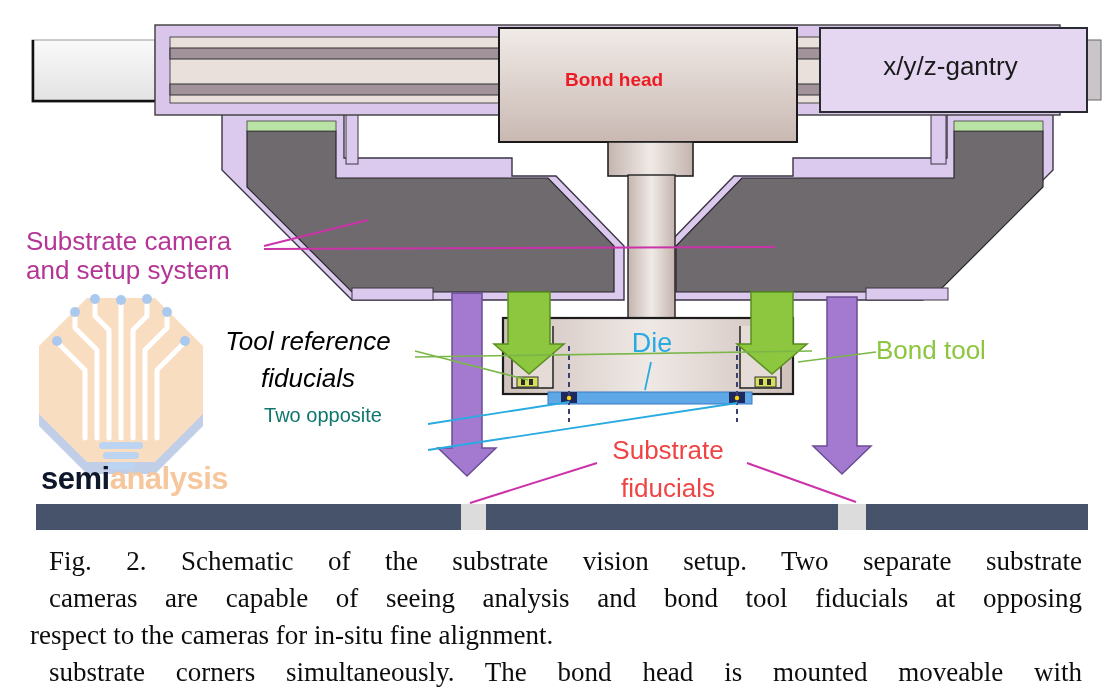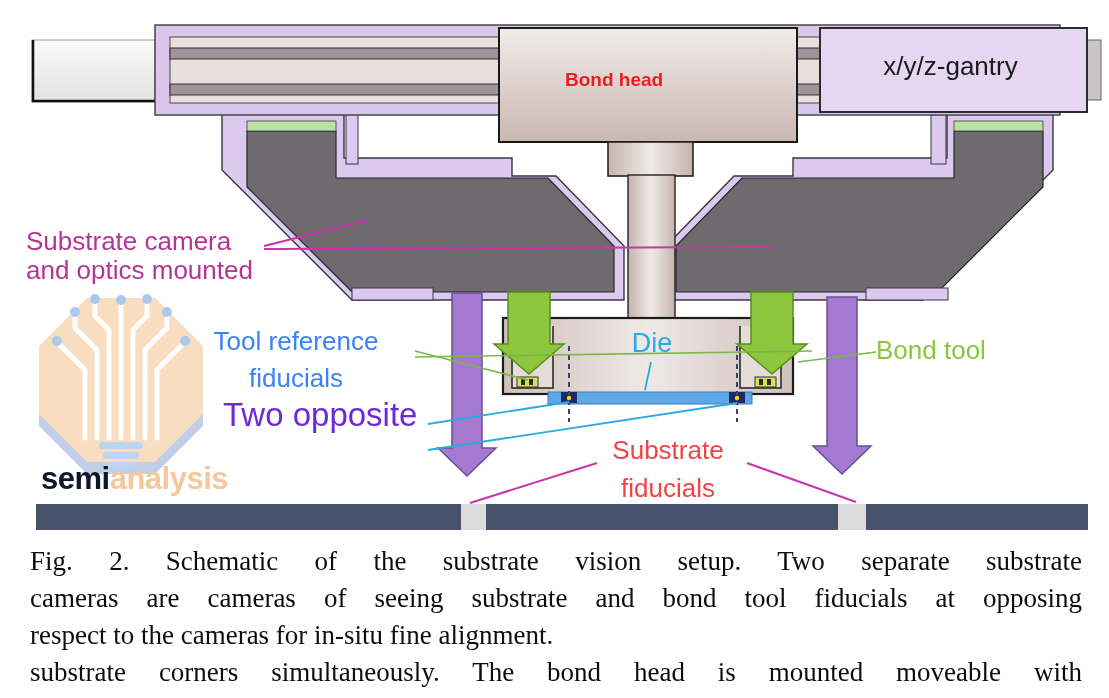--- a/index.html
+++ b/index.html
@@ -5,32 +5,32 @@
   html,body{margin:0;padding:0;background:#ffffff;}
   .page{position:relative;width:1109px;height:698px;background:#ffffff;overflow:hidden;
         font-family:"Liberation Sans",sans-serif;}
   .fig{position:absolute;left:0;top:0;width:1109px;height:540px;}
   .fig svg{position:absolute;left:0;top:0;}
   .lbl{position:absolute;font-family:"Liberation Sans",sans-serif;line-height:1.0;}
   .lbl .ln{display:block;}
   .bond-head-lbl{left:565px;top:70px;width:170px;text-align:left;font-size:19px;color:#ed1c24;font-weight:bold;}
   .gantry-lbl{left:848px;top:53px;width:205px;text-align:center;font-size:26px;color:#1a1a1a;}
   .subcam-lbl{left:26px;top:227px;font-size:26px;color:#b53597;line-height:29px;}
-  .toolref-lbl{left:196px;top:323px;width:200px;text-align:center;font-size:26px;color:#3b82f6;line-height:37px;}
-  .diefid-lbl{left:223px;top:400px;width:200px;text-align:left;font-size:33px;color:#6d28d9;line-height:30px;}
+  .toolref-lbl{left:208px;top:323px;width:200px;text-align:center;font-size:26px;color:#000000;line-height:37px;font-style:italic;}
+  .diefid-lbl{left:223px;top:400px;width:200px;text-align:center;font-size:20px;color:#0f766e;line-height:30px;}
   .die-lbl{left:623px;top:330px;width:58px;text-align:center;font-size:27px;color:#29abe2;}
   .bondtool-lbl{left:876px;top:337px;font-size:26px;color:#8cc63f;}
   .subfid-lbl{left:568px;top:431px;width:200px;text-align:center;font-size:26px;color:#ef4444;line-height:38px;}
   .wordmark{left:41px;top:463px;font-size:31px;font-weight:bold;letter-spacing:-0.5px;}
   .wordmark .semi{color:#0f172a;}
   .wordmark .analysis{color:#f6c79d;}
   .caption{position:absolute;left:30px;top:543px;width:1052px;
            font-family:"Liberation Serif",serif;font-size:27px;color:#0d0d0d;}
   .caption .cline{display:block;line-height:37px;white-space:normal;}
-  .caption .just{text-align:justify;text-align-last:justify;}
+  .caption .just{text-align:justify;text-align-last:justify;margin-left:19px;}
 </style>
 </head>
 <body>
 
 <div class="page">
   <div class="fig">
 
     <svg width="1109" height="540" viewBox="0 0 1109 540">
       <defs>
         <linearGradient id="railGrad" x1="0" y1="0" x2="0" y2="1">
@@ -161,21 +161,21 @@
           <rect x="108" y="462" width="27" height="7" rx="3.5"></rect>
         </g>
       </g>
     </svg>
 
     <div class="lbl bond-head-lbl">Bond head</div>
     <div class="lbl gantry-lbl">x/y/z-gantry</div>
 
     <div class="lbl subcam-lbl">
       <span class="ln">Substrate camera</span>
-      <span class="ln">and optics mounted</span>
+      <span class="ln">and setup system</span>
     </div>
 
     <div class="lbl toolref-lbl">
       <span class="ln">Tool reference</span>
       <span class="ln">fiducials</span>
     </div>
 
     <div class="lbl diefid-lbl">
       <span class="ln">Two opposite</span>
     </div>
@@ -186,17 +186,17 @@
     <div class="lbl subfid-lbl">
       <span class="ln">Substrate</span>
       <span class="ln">fiducials</span>
     </div>
 
     <div class="lbl wordmark"><span class="semi">semi</span><span class="analysis">analysis</span></div>
   </div>
 
   <div class="caption">
     <span class="cline just">Fig. 2. Schematic of the substrate vision setup. Two separate substrate</span>
-    <span class="cline just">cameras are cameras of seeing substrate and bond tool fiducials at opposing</span>
+    <span class="cline just">cameras are capable of seeing analysis and bond tool fiducials at opposing</span>
     <span class="cline">respect to the cameras for in-situ fine alignment.</span>
     <span class="cline just">substrate corners simultaneously. The bond head is mounted moveable with</span>
   </div>
 </div>
 
 </body></html>

